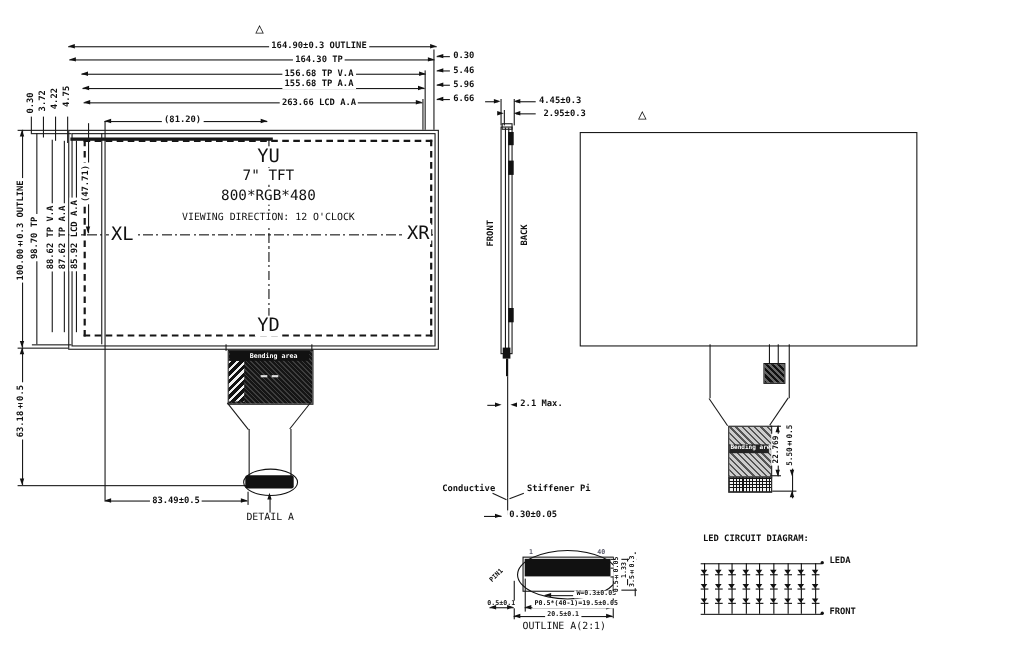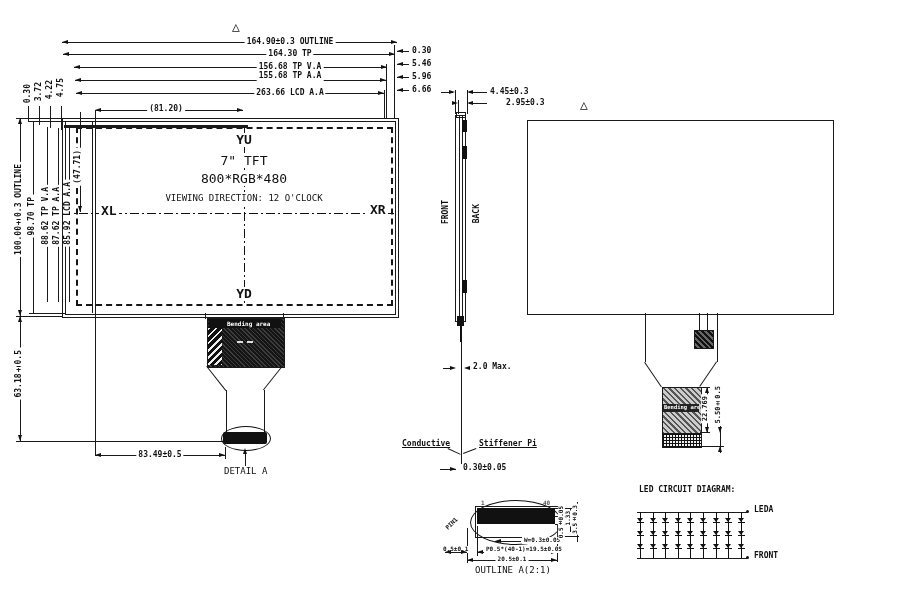--- a/index.html
+++ b/index.html
@@ -11,23 +11,23 @@
   .box{position:absolute;border:1px solid #1a1a1a}
   .dash{position:absolute;border:2px dashed #161616}
   .t{position:absolute;font:bold 8px "DejaVu Sans Mono",monospace;white-space:nowrap;
      background:#fff;padding:0 2px;line-height:1.1}
   .cx{transform:translateX(-50%)}
   .vt{position:absolute;writing-mode:vertical-rl;transform:rotate(180deg);
       font:bold 8px "DejaVu Sans Mono",monospace;white-space:nowrap;background:#fff;
       padding:2px 0;line-height:1.15}
   .s6{font-size:6px}.s7{font-size:7px}
   .s9{font-size:9px;font-weight:normal}
-  .s11{font-size:13px;font-weight:bold}
+  .s11{font-size:17px;font-weight:normal}
   .s13{font-size:13px;font-weight:normal}
-  .u{text-decoration:underline}
+  .u{}
   .nb{background:transparent}
   .gray{color:#556}
   .wt{position:absolute;color:#fff;background:transparent;font:bold 6px "DejaVu Sans Mono",monospace;
       white-space:nowrap;line-height:1}
   .al,.ar2,.au,.ad{position:absolute;width:0;height:0}
   .al{border-top:2.5px solid transparent;border-bottom:2.5px solid transparent;border-right:6px solid #111}
   .ar2{border-top:2.5px solid transparent;border-bottom:2.5px solid transparent;border-left:6px solid #111}
   .au{border-left:2.5px solid transparent;border-right:2.5px solid transparent;border-bottom:6px solid #111}
   .ad{border-left:2.5px solid transparent;border-right:2.5px solid transparent;border-top:6px solid #111}
   .cl-v{position:absolute;width:1px;background:repeating-linear-gradient(to bottom,#111 0 9px,transparent 9px 12px,#111 12px 14px,transparent 14px 17px)}
@@ -191,29 +191,29 @@
   <div class="v" style="left:467px;top:90px;height:24px"></div>
   <div class="v" style="left:458px;top:100px;height:14px"></div>
   <div class="h" style="left:441px;top:92px;width:12px"></div>
   <div class="h" style="left:469px;top:92px;width:18px"></div>
   <div class="ar2" style="left:449px;top:90px"></div>
   <div class="al" style="left:467px;top:90px"></div>
   <span class="t" style="left:488px;top:88px">4.45±0.3</span>
   <div class="h" style="left:469px;top:103px;width:18px"></div>
   <div class="ar2" style="left:452px;top:101px"></div>
   <div class="al" style="left:467px;top:101px"></div>
-  <span class="t" style="left:504px;top:99px">2.95±0.3</span>
+  <span class="t" style="left:492px;top:99px">2.95±0.3</span>
 
   <span class="vt" style="left:441px;top:198px">FRONT</span>
   <span class="vt" style="left:472px;top:202px">BACK</span>
 
   <div class="h" style="left:443px;top:368px;width:8px"></div>
   <div class="ar2" style="left:450px;top:366px"></div>
   <div class="al" style="left:464px;top:366px"></div>
-  <span class="t" style="left:471px;top:363px">2.0 Max.</span>
+  <span class="t" style="left:471px;top:363px">2.1 Max.</span>
 
   <span class="t u" style="left:400px;top:440px">Conductive</span>
   <span class="t u" style="left:477px;top:440px">Stiffener Pi</span>
   <div class="h rot" style="left:448px;top:448px;width:14px;transform:rotate(25deg)"></div>
   <div class="h rot" style="left:463px;top:453px;width:14px;transform:rotate(-21deg)"></div>
   <div class="v" style="left:461px;top:452px;height:16px"></div>
   <div class="h" style="left:440px;top:469px;width:16px"></div>
   <div class="ar2" style="left:450px;top:467px"></div>
   <span class="t" style="left:461px;top:464px">0.30±0.05</span>
 

